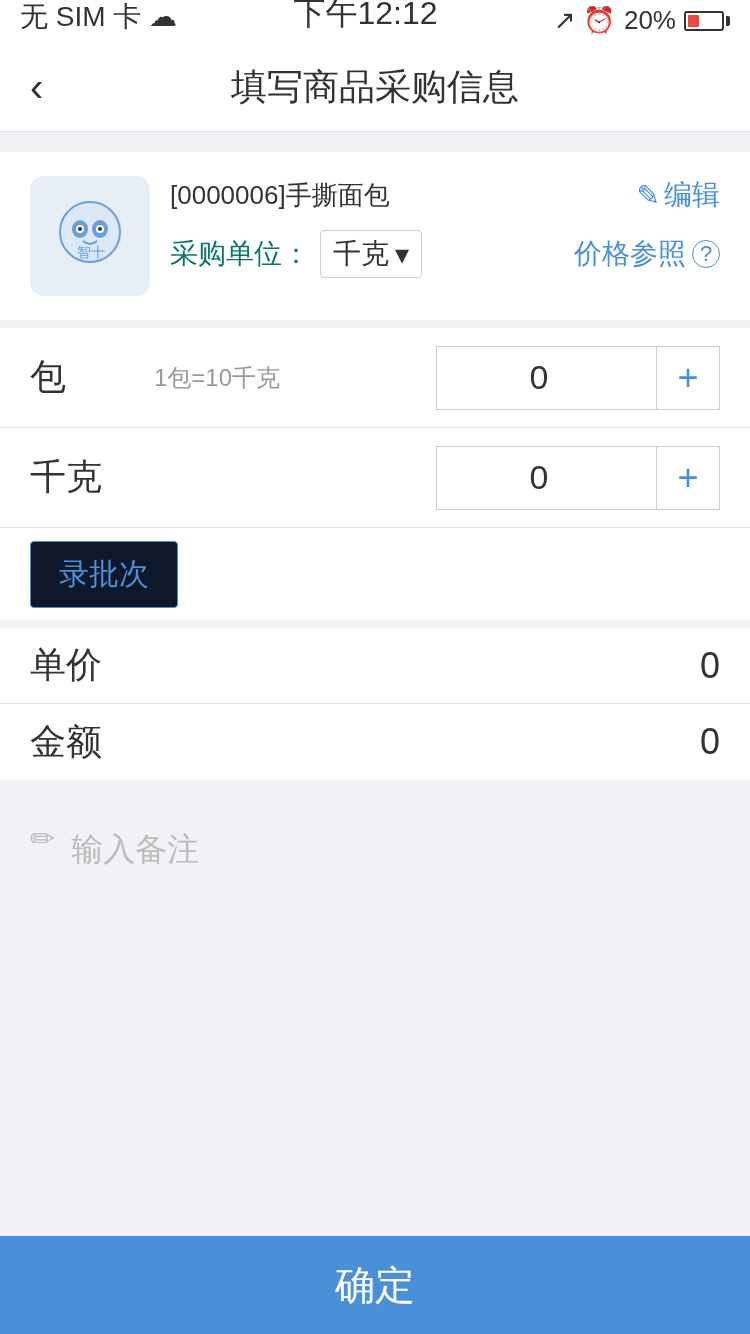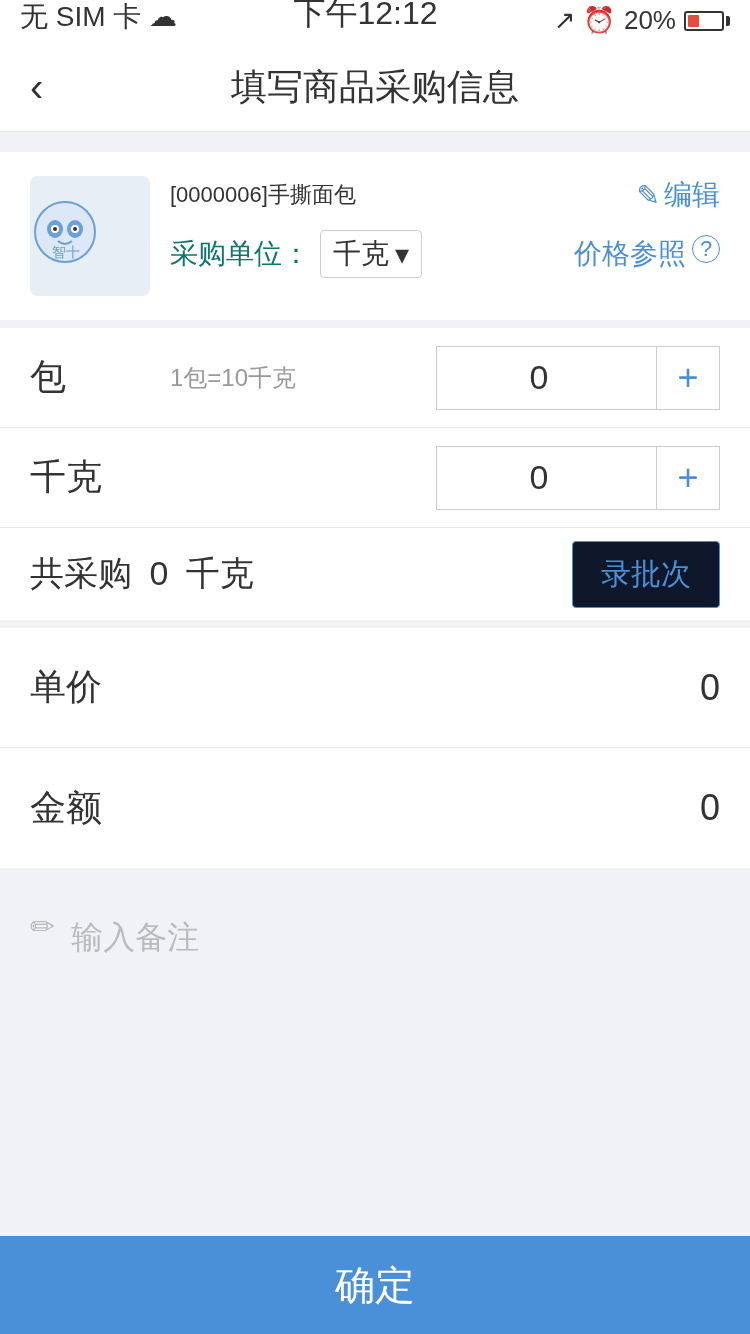--- a/index.html
+++ b/index.html
@@ -88,41 +88,41 @@
       padding: 24px 30px;
       display: flex;
       align-items: flex-start;
       gap: 20px;
       border-bottom: 8px solid #f0f2f5;
     }
     .product-thumb {
       width: 120px;
       height: 120px;
       background: #e8eef5;
-      border-radius: 8px;
-      display: flex;
-      align-items: center;
-      justify-content: flex-start;
+      border-radius: 14px;
+      display: flex;
+      align-items: center;
+      justify-content: center;
       flex-shrink: 0;
     }
     .product-thumb-inner {
       font-size: 40px;
       color: #6a9fd8;
     }
     .product-info {
       flex: 1;
     }
     .product-name-row {
       display: flex;
       align-items: center;
       justify-content: space-between;
       margin-bottom: 16px;
     }
     .product-name {
-      font-size: 22px;
+      font-size: 26px;
       color: #333;
       font-weight: 500;
     }
     .edit-btn {
       font-size: 28px;
       color: #4a90d9;
       display: flex;
       align-items: center;
       gap: 4px;
       cursor: pointer;
@@ -145,21 +145,21 @@
       font-size: 28px;
       color: #333;
       gap: 6px;
       cursor: pointer;
       background: #fff;
     }
     .price-ref {
       font-size: 28px;
       color: #4a90d9;
       display: flex;
-      align-items: flex-start;
+      align-items: center;
       gap: 6px;
       cursor: pointer;
     }
 
     
     .input-section {
       background: #fff;
       margin: 0;
     }
     .input-row {
@@ -170,21 +170,21 @@
       border-bottom: 1px solid #e5e5e5;
     }
     .input-label {
       min-width: 120px;
       font-size: 36px;
       color: #333;
     }
     .input-sub-label {
       font-size: 24px;
       color: #999;
-      margin-left: 20px;
+      margin-left: 4px;
     }
     .input-control {
       flex: 1;
       display: flex;
       align-items: center;
       justify-content: flex-end;
       gap: 0;
     }
     .qty-input {
       width: 220px;
@@ -237,21 +237,21 @@
     
     .price-section {
       background: #fff;
       margin: 0;
     }
     .price-row {
       display: flex;
       align-items: center;
       justify-content: space-between;
       padding: 0 30px;
-      height: 120px;
+      height: 76px;
       border-bottom: 1px solid #e5e5e5;
     }
     .price-label {
       font-size: 36px;
       color: #333;
     }
     .price-value {
       font-size: 36px;
       color: #333;
     }
@@ -381,25 +381,20 @@
   <div class="input-row">
     <span class="input-label">千克</span>
     <div class="input-control">
       <input class="qty-input" type="number" value="0" style="">
       <div class="plus-btn">+</div>
     </div>
   </div>
 </div>
 
 <div class="summary-row">
-  <div class="summary-text">
-    <span>共采购</span>
-    <span style="margin:0 8px;">0</span>
-    <span>千克</span>
-  </div>
   <button class="batch-btn">录批次</button>
 </div>
 
 <div class="price-section">
   <div class="price-row">
     <span class="price-label">单价</span>
     <span class="price-value">0</span>
   </div>
   <div class="price-row" style="border-bottom:none;">
     <span class="price-label">金额</span>

